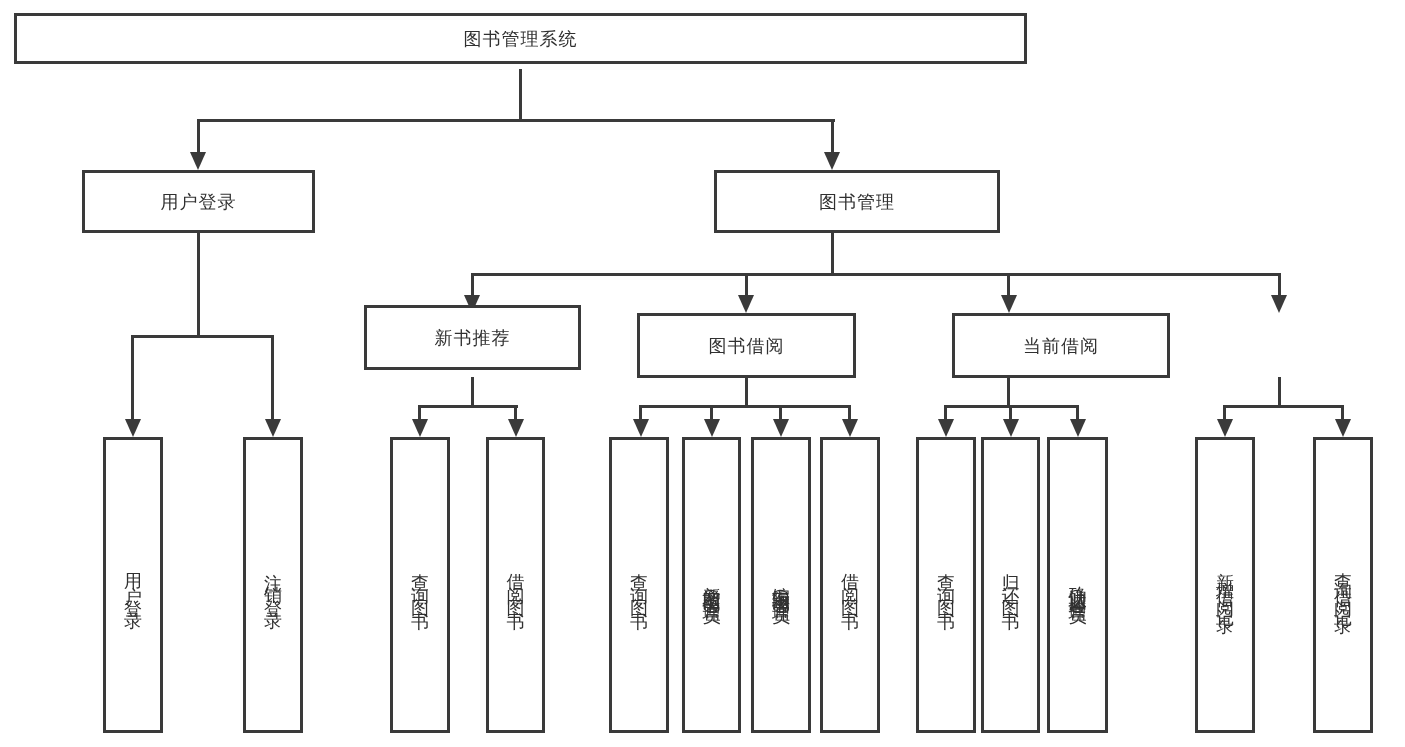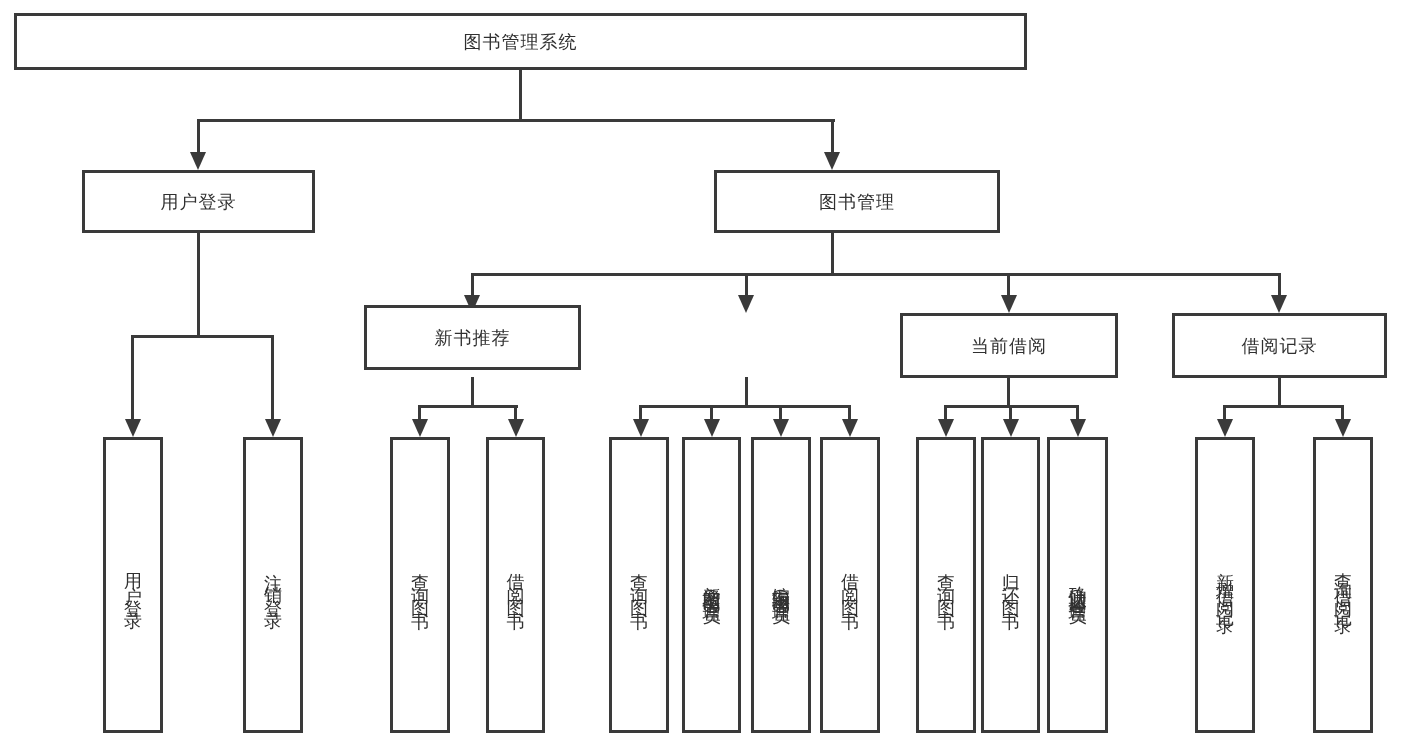--- a/index.html
+++ b/index.html
@@ -43,21 +43,21 @@
     color:var(--watermark,#b4b4b4);
     font-size:17px;letter-spacing:1px;
     text-align:center;white-space:nowrap;
   }
 </style>
 </head>
 <body>
 
 <div class="canvas">
 
-  <div class="box" style="left:14px;top:13px;width:1013px;height:57px;">
+  <div class="box" style="left:14px;top:13px;width:1013px;height:51px;">
     <span class="hlabel">图书管理系统</span>
   </div>
 
   <i class="vl" style="left:519px;top:69px;height:52px;"></i>
   <i class="hl" style="left:197px;top:119px;width:638px;"></i>
   <i class="vl" style="left:197px;top:119px;height:35px;"></i>
   <i class="vl" style="left:831px;top:119px;height:35px;"></i>
   <i class="ah" style="left:190px;top:152px;"></i>
   <i class="ah" style="left:824px;top:152px;"></i>
 
@@ -82,25 +82,25 @@
   <i class="vl" style="left:1007px;top:273px;height:24px;"></i>
   <i class="vl" style="left:1278px;top:273px;height:24px;"></i>
   <i class="ah" style="left:464px;top:295px;"></i>
   <i class="ah" style="left:738px;top:295px;"></i>
   <i class="ah" style="left:1001px;top:295px;"></i>
   <i class="ah" style="left:1271px;top:295px;"></i>
 
   <div class="box" style="left:364px;top:305px;width:217px;height:65px;">
     <span class="hlabel">新书推荐</span>
   </div>
-  <div class="box" style="left:900px;top:313px;width:218px;height:65px;">
+  <div class="box" style="left:637px;top:313px;width:219px;height:65px;">
+    <span class="hlabel">图书借阅</span>
+  </div>
+  <div class="box" style="left:952px;top:313px;width:218px;height:65px;">
     <span class="hlabel">当前借阅</span>
-  </div>
-  <div class="box" style="left:1172px;top:313px;width:215px;height:65px;">
-    <span class="hlabel">借阅记录</span>
   </div>
 
   <i class="vl" style="left:471px;top:377px;height:30px;"></i>
   <i class="hl" style="left:418px;top:405px;width:100px;"></i>
   <i class="vl" style="left:418px;top:405px;height:16px;"></i>
   <i class="vl" style="left:514px;top:405px;height:16px;"></i>
   <i class="ah" style="left:412px;top:419px;"></i>
   <i class="ah" style="left:508px;top:419px;"></i>
 
   <i class="vl" style="left:745px;top:377px;height:30px;"></i>

